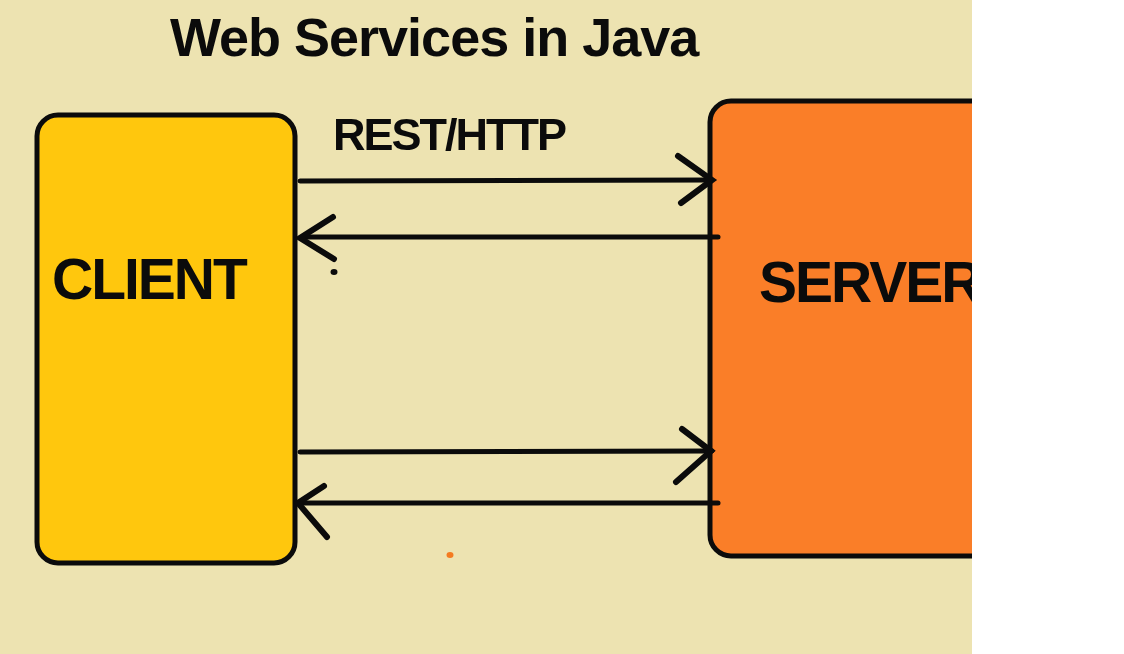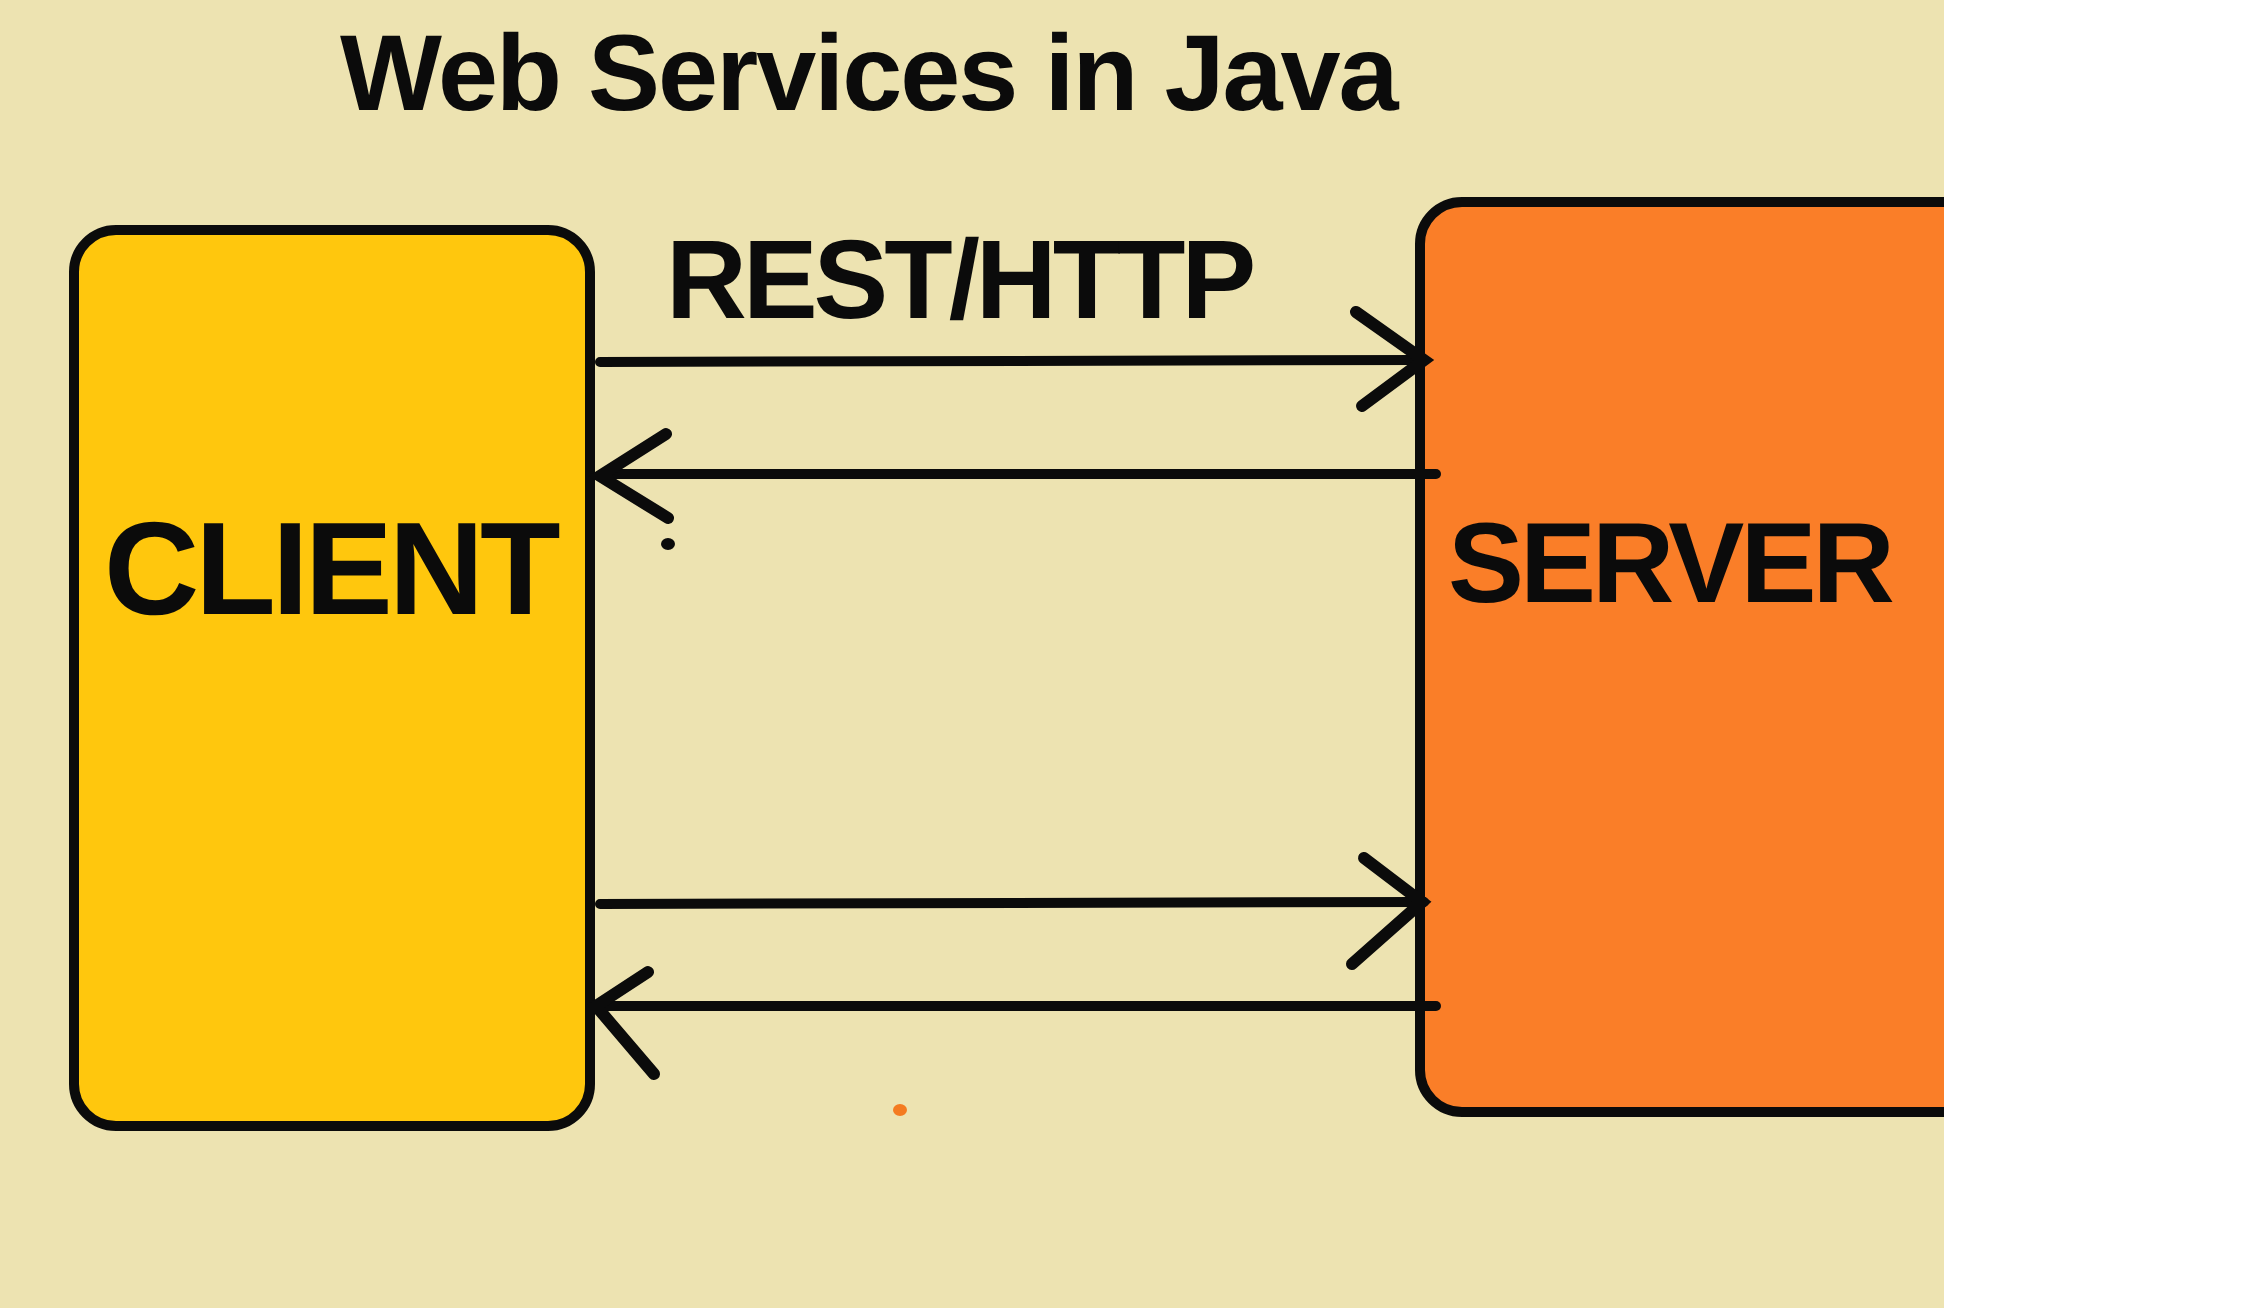--- a/index.html
+++ b/index.html
@@ -46,38 +46,38 @@
     letter-spacing: -1px;
   }
   .title-label {
     left: 170px;
     top: 10px;
     font-size: 54px;
   }
   .rest-label {
     left: 333px;
     top: 112px;
-    font-size: 56px;
+    font-size: 45px;
     letter-spacing: -2px;
     text-align: center;
   }
   .soap-label {
     left: 370px;
     top: 389px;
     font-size: 57px;
     letter-spacing: -2px;
   }
   .client-label {
     left: 52px;
     top: 251px;
-    font-size: 66px;
+    font-size: 57px;
     letter-spacing: -2px;
   }
   .server-label {
-    left: 724px;
+    left: 759px;
     top: 254px;
     font-size: 57px;
     letter-spacing: -2px;
   }
 </style>
 </head>
 <body>
 
 <div id="canvas">
 

